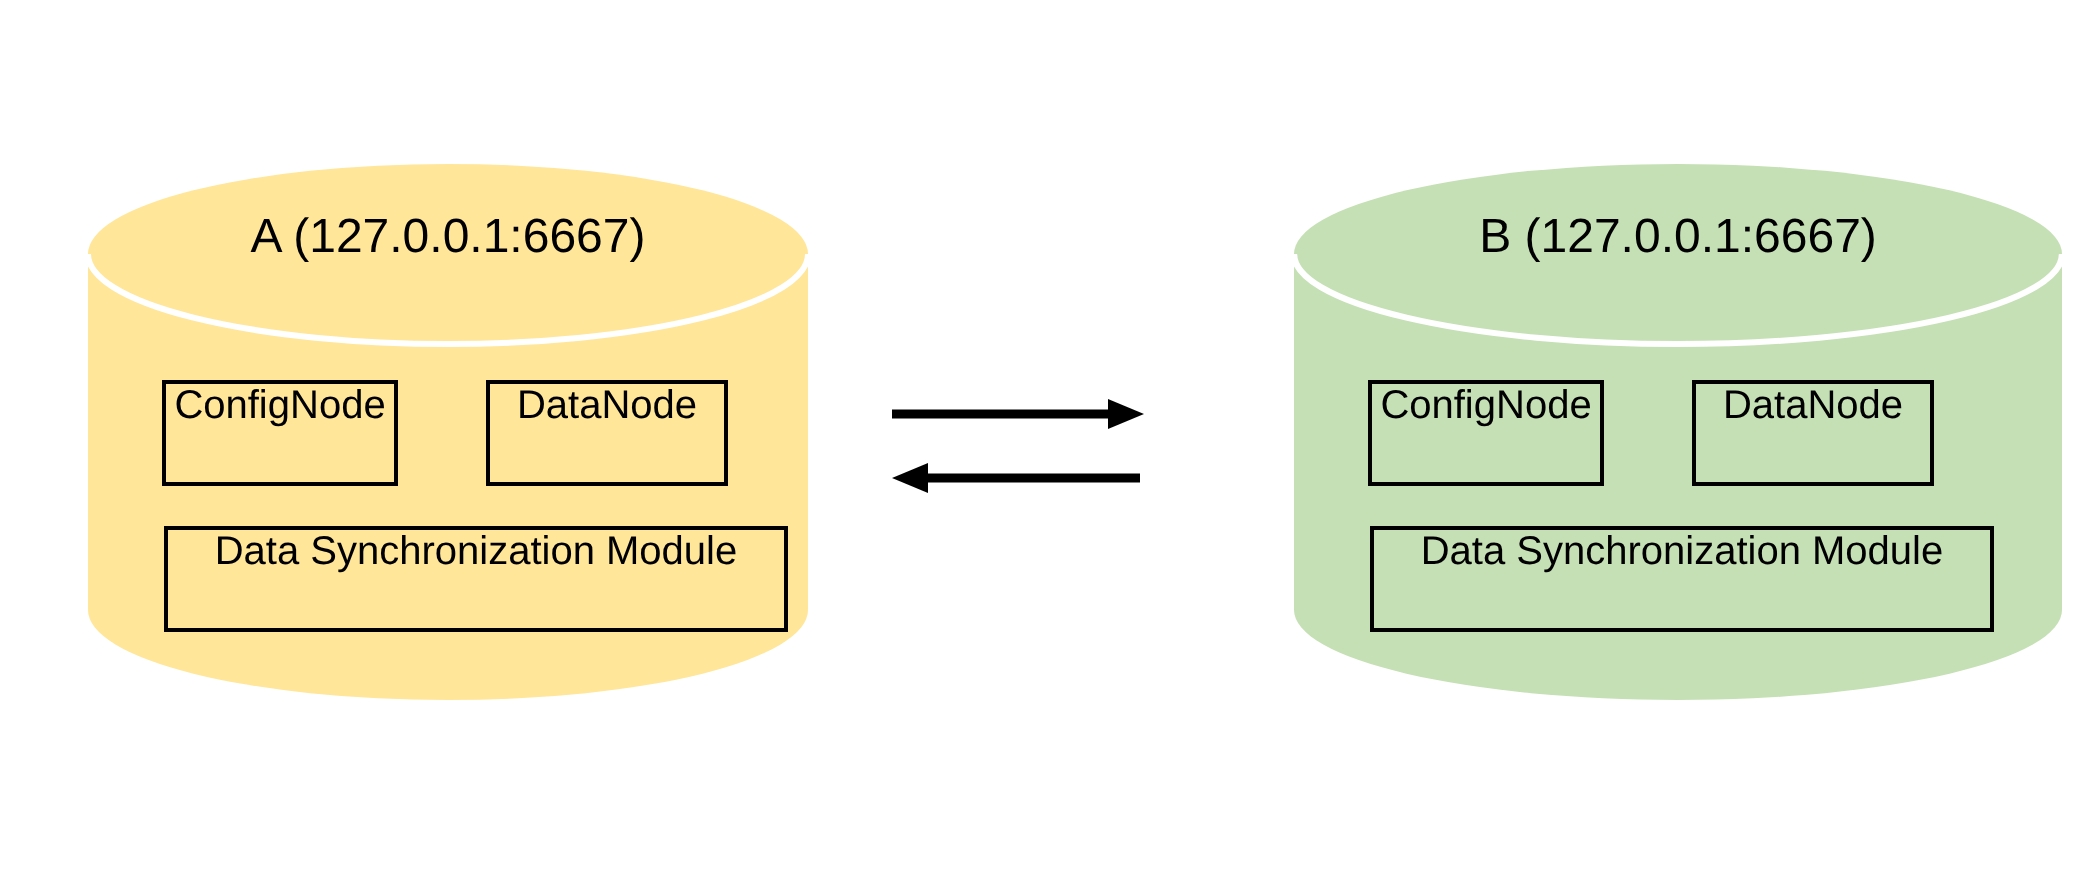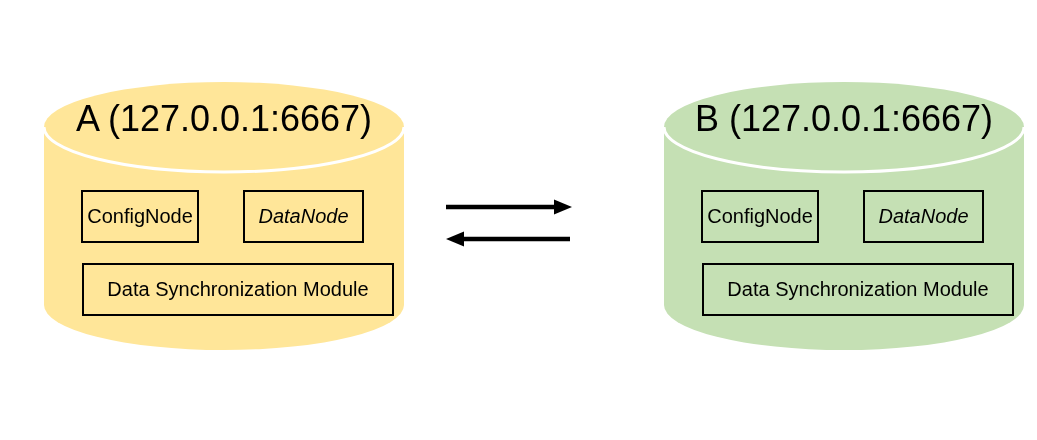--- a/index.html
+++ b/index.html
@@ -16,50 +16,50 @@
     overflow: hidden;
     color: #000000;
   }
   .cylinder {
     position: absolute;
     top: 82px;
     width: 360px;
     height: 268px;
   }
   .cylinder-a { left: 44px; }
-  .cylinder-b { left: 664px; }
+  .cylinder-b { left: 647px; padding-left: 24px; }
   .cylinder svg.cyl-shape {
     position: absolute;
     inset: 0;
     width: 100%;
     height: 100%;
   }
   .cyl-title {
     position: absolute;
     left: 0;
     right: 0;
     top: 20px;
     text-align: center;
-    font-size: 36px;
+    font-size: 24px;
     line-height: 34px;
     white-space: nowrap;
   }
   .node-box {
     position: absolute;
     box-sizing: border-box;
     border: 2px solid #000000;
     background: transparent;
     display: flex;
-    align-items: center;
+    align-items: flex-start;
     justify-content: center;
     font-size: 20px;
     white-space: nowrap;
   }
   .box-confignode { left: 37px; top: 108px; width: 118px; height: 53px; }
-  .box-datanode   { left: 199px; top: 108px; width: 121px; height: 53px; font-style: italic; }
+  .box-datanode   { left: 199px; top: 108px; width: 121px; height: 53px; }
   .box-module     { left: 38px; top: 181px; width: 312px; height: 53px; }
   .channel-label {
     position: absolute;
     left: 397px;
     top: 64px;
     width: 240px;
     text-align: center;
     font-size: 28px;
     line-height: 36px;
   }

